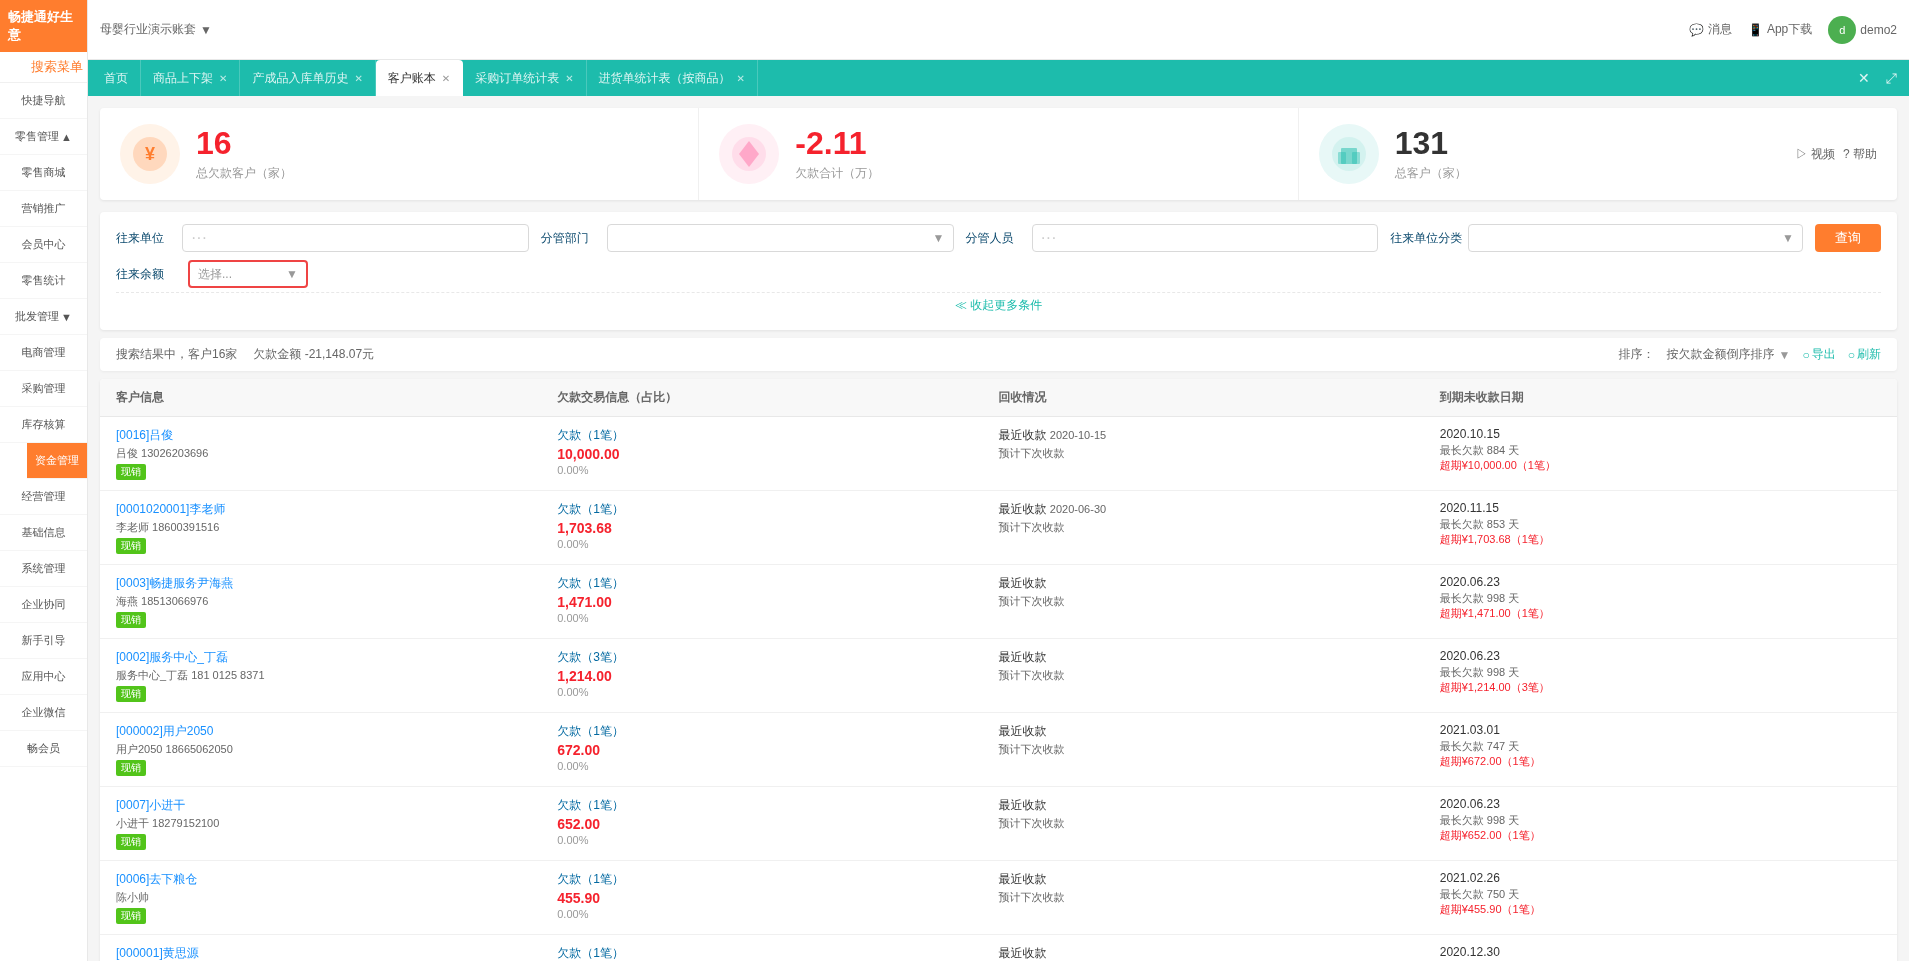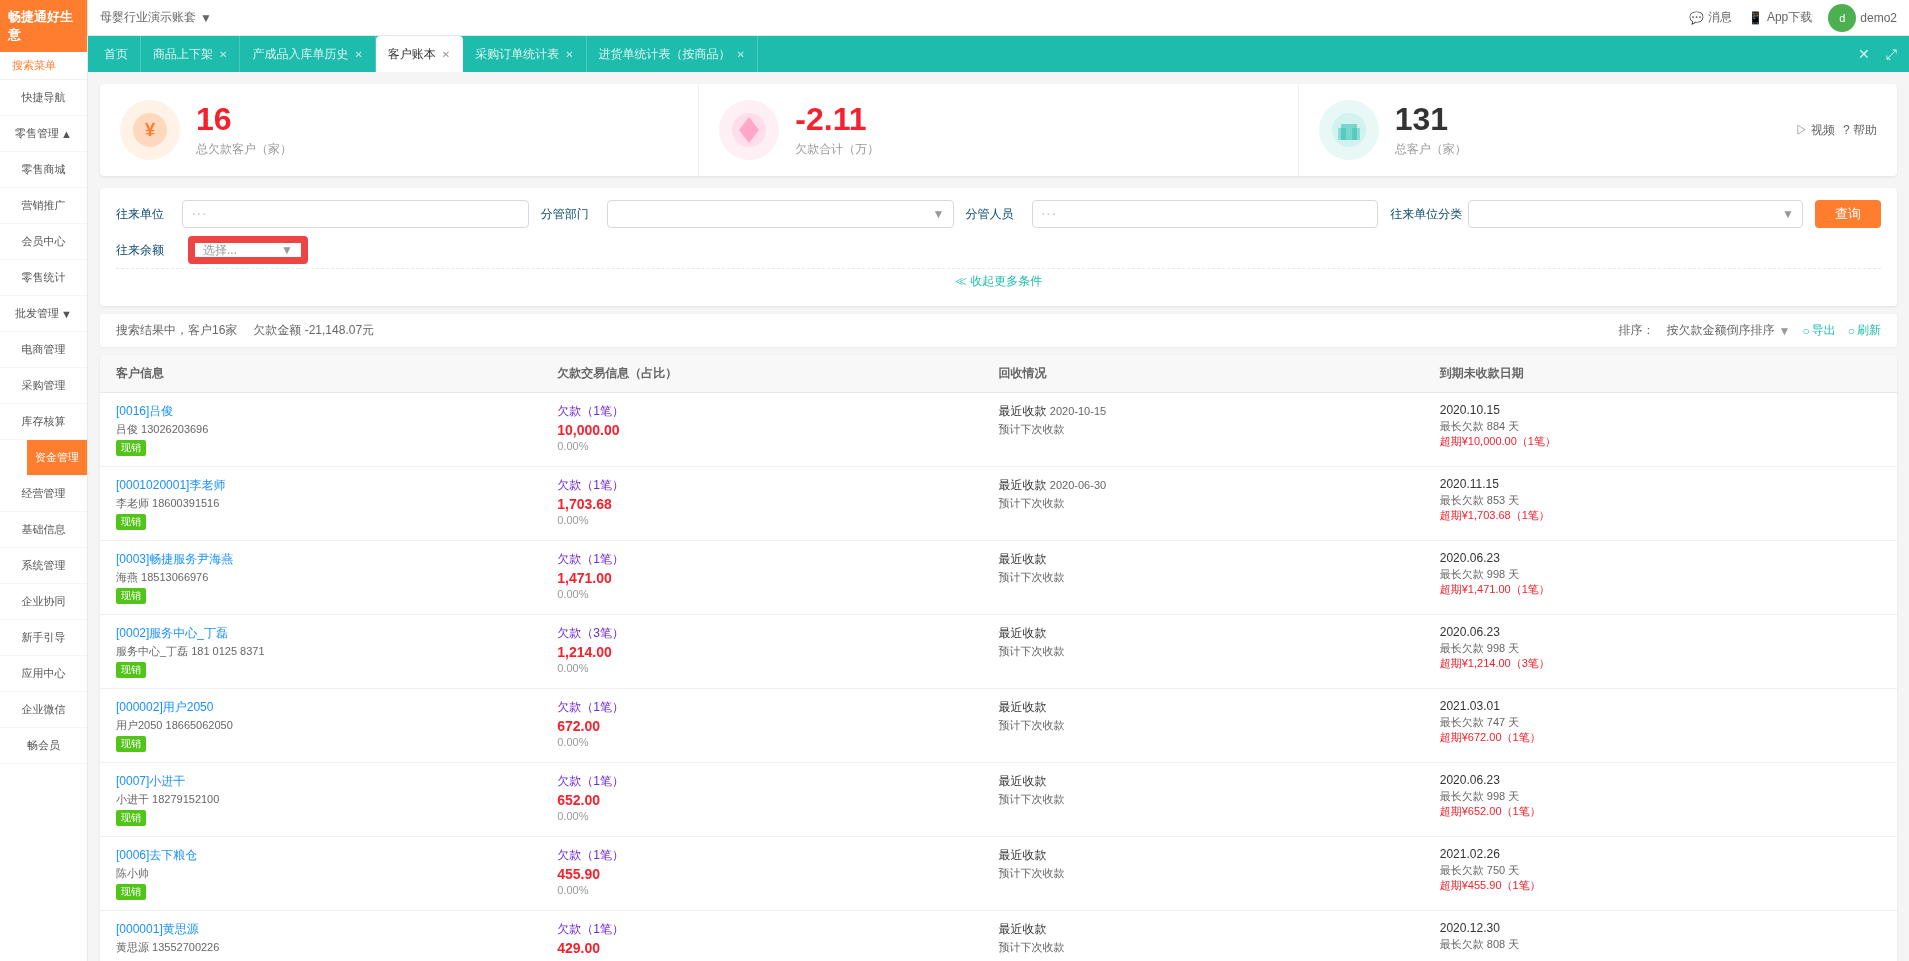--- a/index.html
+++ b/index.html
@@ -6,28 +6,28 @@
     body { font-family: 'Microsoft YaHei', Arial, sans-serif; font-size: 12px; background: #f5f5f5; color: #333; overflow: hidden; height: 961px; }
 
     
     .app-container { display: flex; height: 100%; }
     .sidebar { width: 88px; background: #fff; border-right: 1px solid #e8e8e8; display: flex; flex-direction: column; flex-shrink: 0; }
     .main-area { flex: 1; display: flex; flex-direction: column; overflow: hidden; }
 
     
     .sidebar-logo { background: #ff7d2e; padding: 8px; display: flex; flex-direction: column; align-items: center; color: #fff; font-size: 11px; height: 52px; justify-content: center; }
     .sidebar-logo-text { font-size: 13px; font-weight: bold; }
-    .sidebar-search { padding: 6px 12px; font-size: 11px; color: #ff7d2e; cursor: pointer; border-bottom: 1px solid #f0f0f0; text-align: left; }
+    .sidebar-search { padding: 6px 4px; font-size: 13px; color: #ff7d2e; cursor: pointer; border-bottom: 1px solid #f0f0f0; text-align: right; }
     .sidebar-nav { flex: 1; overflow-y: auto; }
     .sidebar-nav-item { padding: 10px 8px; text-align: center; font-size: 11px; color: #555; cursor: pointer; border-bottom: 1px solid #f5f5f5; }
     .sidebar-nav-item.active { background: #ff7d2e; color: #fff; margin-left: 27px; }
     .sidebar-nav-item.has-arrow { display: flex; align-items: center; justify-content: center; gap: 2px; }
 
     
-    .top-header { height: 36px; background: #fff; border-bottom: 1px solid #e8e8e8; display: flex; align-items: center; justify-content: space-between; padding: 0 12px; flex-shrink: 0; }
+    .top-header { height: 60px; background: #fff; border-bottom: 1px solid #e8e8e8; display: flex; align-items: center; justify-content: space-between; padding: 0 12px; flex-shrink: 0; }
     .top-header-left { display: flex; align-items: center; gap: 8px; font-size: 12px; color: #666; }
     .top-header-right { display: flex; align-items: center; gap: 16px; font-size: 12px; color: #666; }
     .header-user { display: flex; align-items: center; gap: 4px; }
     .avatar { width: 28px; height: 28px; border-radius: 50%; background: #4CAF50; display: flex; align-items: center; justify-content: center; color: #fff; font-size: 11px; }
 
     
     .tab-bar { background: #1dbcac; display: flex; align-items: center; height: 36px; flex-shrink: 0; padding: 0 4px; }
     .tab { display: flex; align-items: center; padding: 0 12px; height: 36px; color: rgba(255,255,255,0.85); font-size: 12px; cursor: pointer; gap: 4px; border-right: 1px solid rgba(255,255,255,0.2); white-space: nowrap; }
     .tab.active { background: #fff; color: #333; border-radius: 4px 4px 0 0; }
     .tab-close { font-size: 10px; color: rgba(255,255,255,0.7); margin-left: 2px; }
@@ -56,40 +56,40 @@
     
     .filter-area { background: #fff; border-radius: 4px; padding: 12px 16px; margin-bottom: 8px; box-shadow: 0 1px 3px rgba(0,0,0,0.08); }
     .filter-row { display: flex; align-items: center; gap: 12px; margin-bottom: 8px; }
     .filter-item { display: flex; align-items: center; gap: 6px; flex: 1; }
     .filter-label { font-size: 12px; color: #0c4a6e; white-space: nowrap; min-width: 60px; }
     .filter-input { flex: 1; border: 1px solid #d9d9d9; border-radius: 4px; padding: 4px 8px; font-size: 12px; height: 28px; display: flex; align-items: center; color: #333; position: relative; }
     .filter-select { flex: 1; border: 1px solid #d9d9d9; border-radius: 4px; padding: 4px 8px; font-size: 12px; height: 28px; display: flex; align-items: center; justify-content: space-between; color: #333; cursor: pointer; }
     .btn-query { background: #ff7d2e; color: #fff; border: none; border-radius: 4px; padding: 10px 20px; font-size: 13px; cursor: pointer; height: 28px; display: flex; align-items: center; }
     .filter-collapse { text-align: center; padding: 4px 0; color: #1dbcac; font-size: 12px; cursor: pointer; border-top: 1px dashed #e8e8e8; margin-top: 4px; }
     .filter-row-2 { display: flex; align-items: center; gap: 12px; }
-    .余额-select { width: 120px; border: 7px solid #ef4444; border-radius: 4px; padding: 4px 8px; font-size: 12px; height: 28px; display: flex; align-items: center; justify-content: space-between; }
+    .余额-select { width: 120px; border: 2px solid #ef4444; border-radius: 4px; padding: 4px 8px; font-size: 12px; height: 28px; display: flex; align-items: center; justify-content: space-between; }
 
     
     .results-bar { display: flex; align-items: center; justify-content: space-between; padding: 8px 16px; font-size: 12px; color: #666; background: #fff; margin-bottom: 8px; border-radius: 4px; box-shadow: 0 1px 3px rgba(0,0,0,0.05); }
     .results-bar-left { display: flex; gap: 16px; }
     .results-bar-right { display: flex; align-items: center; gap: 12px; }
     .sort-select { display: flex; align-items: center; gap: 4px; cursor: pointer; }
     .btn-export { color: #1dbcac; cursor: pointer; display: flex; align-items: center; gap: 2px; }
     .btn-refresh { color: #1dbcac; cursor: pointer; display: flex; align-items: center; gap: 2px; }
 
     
     .data-table { background: #fff; border-radius: 4px; box-shadow: 0 1px 3px rgba(0,0,0,0.08); overflow: hidden; }
     .table-header { display: grid; grid-template-columns: 2fr 2fr 2fr 2fr; padding: 10px 16px; background: #f8f8f8; border-bottom: 1px solid #e8e8e8; font-size: 12px; font-weight: bold; color: #666; }
     .table-row { display: grid; grid-template-columns: 2fr 2fr 2fr 2fr; padding: 10px 16px; border-bottom: 1px solid #f0f0f0; align-items: start; }
     .customer-info { }
     .customer-name { color: #1890ff; font-size: 12px; cursor: pointer; }
     .customer-contact { font-size: 11px; color: #666; margin-top: 2px; }
     .customer-tag { display: inline-block; background: #52c41a; color: #fff; font-size: 10px; padding: 1px 5px; border-radius: 2px; margin-top: 3px; }
     .debt-info { }
-    .debt-count { font-size: 12px; color: #6d28d9; }
+    .debt-count { font-size: 12px; color: #0369a1; }
     .debt-amount { font-size: 14px; color: #f5222d; font-weight: bold; margin-top: 2px; }
     .debt-ratio { font-size: 11px; color: #999; margin-top: 2px; }
     .return-info { font-size: 12px; color: #333; }
     .return-date { color: #666; font-size: 11px; }
     .return-next { color: #666; font-size: 11px; margin-top: 2px; }
     .expire-info { }
     .expire-date { font-size: 12px; color: #333; }
     .expire-detail { font-size: 11px; color: #666; margin-top: 2px; }
     .overdue-link { color: #f5222d; text-decoration: none; font-size: 11px; }
 

